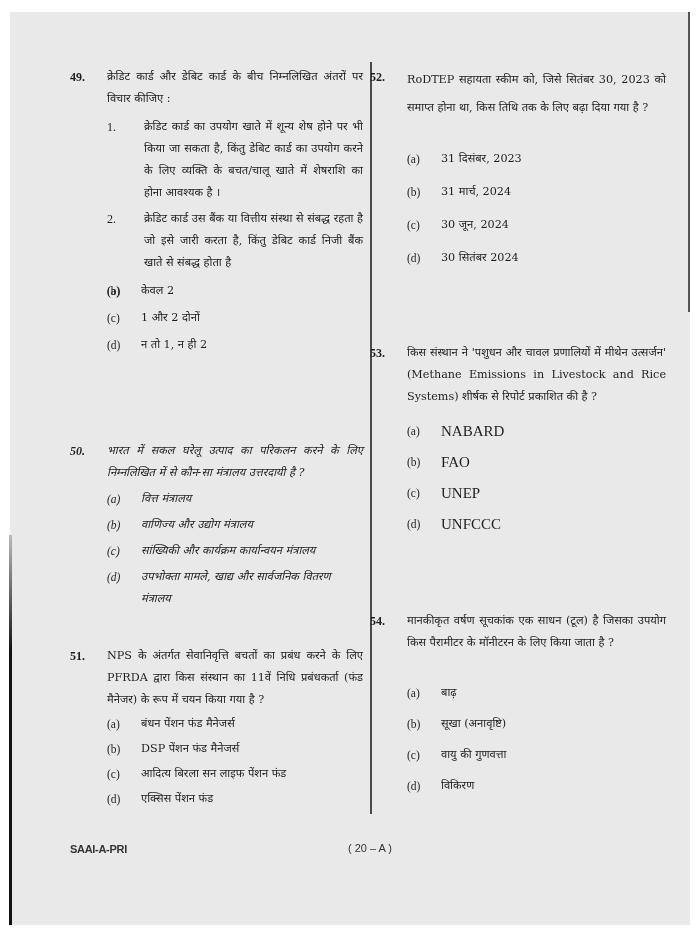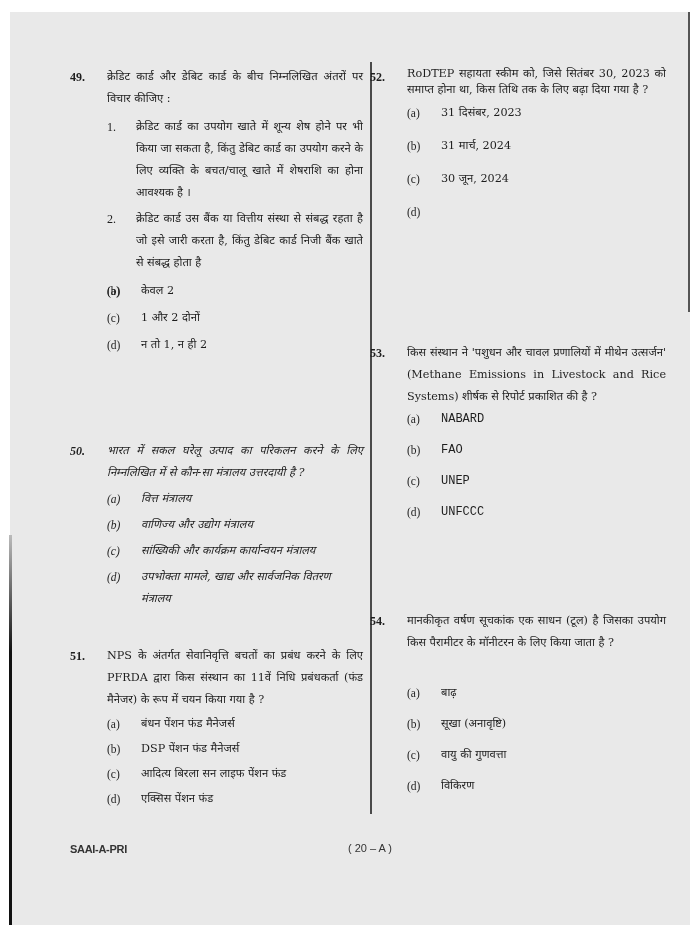--- a/index.html
+++ b/index.html
@@ -8,25 +8,25 @@
   .page { position:absolute; left:10px; top:12px; width:680px; height:913px; background:#e9e9e9; }
   .edge-right { position:absolute; left:688px; top:12px; width:2px; height:300px; background:#555; }
   .edge-left { position:absolute; left:9px; top:535px; width:3px; height:390px;
                background:linear-gradient(#bbb, #111 30%, #111); }
   .divider { position:absolute; left:370px; top:62px; width:2px; height:752px; background:#4a4a4a; }
   .q { position:absolute; font-size:11.2px; line-height:22px; }
   .qnum { position:absolute; left:0; top:0; font-weight:bold; font-family:"Liberation Serif", serif; font-size:12px; }
   .qtext { margin-left:37px; text-align:justify; }
   .stmt { position:relative; margin-left:37px; }
   .stmt .snum { position:absolute; left:0; top:0; font-family:"Liberation Serif", serif; font-size:12px; }
-  .stmt .stext { margin-left:29px; text-align:justify; }
+  .stmt .stext { margin-left:37px; text-align:justify; }
   .opt { position:relative; margin-left:37px; }
   .opt .olabel { position:absolute; left:0; top:0; font-family:"Liberation Serif", serif; font-size:11.5px; }
   .opt .otext { margin-left:34px; }
-  .lat { font-family:Liberation Mono, monospace; font-size:12px; }
+  .lat { font-family:Liberation Serif, serif; font-size:15px; }
   .footer-left { position:absolute; left:70px; top:843px; font-family:"Liberation Sans", sans-serif; font-size:11px; font-weight:bold; color:#333; letter-spacing:-0.3px; }
   .footer-center { position:absolute; left:348px; top:842px; font-family:"Liberation Sans", sans-serif; font-size:11px; color:#333; }
 </style>
 </head>
 <body>
 
 <div class="page"></div>
 <div class="edge-right"></div>
 <div class="edge-left"></div>
 <div class="divider"></div>
@@ -96,41 +96,42 @@
     <div class="otext">आदित्य बिरला सन लाइफ पेंशन फंड</div>
   </div>
   <div class="opt">
     <span class="olabel">(d)</span>
     <div class="otext">एक्सिस पेंशन फंड</div>
   </div>
 </div>
 
 <div class="q" style="left:370px; top:66px; width:296px;">
   <span class="qnum">52.</span>
-  <div class="qtext" style="margin-bottom:4px; line-height:16px;">RoDTEP सहायता स्कीम को, जिसे सितंबर 30, 2023 को समाप्त होना था, किस तिथि तक के लिए बढ़ा दिया गया है ?</div>
+  <div class="qtext" style="margin-bottom:26px; line-height:28px;">RoDTEP सहायता स्कीम को, जिसे सितंबर 30, 2023 को समाप्त होना था, किस तिथि तक के लिए बढ़ा दिया गया है ?</div>
   <div class="opt" style="margin-bottom:11px;">
     <span class="olabel">(a)</span>
     <div class="otext">31 दिसंबर, 2023</div>
   </div>
   <div class="opt" style="margin-bottom:11px;">
     <span class="olabel">(b)</span>
     <div class="otext">31 मार्च, 2024</div>
   </div>
   <div class="opt" style="margin-bottom:11px;">
     <span class="olabel">(c)</span>
     <div class="otext">30 जून, 2024</div>
   </div>
   <div class="opt">
     <span class="olabel">(d)</span>
+    <div class="otext">30 सितंबर 2024</div>
   </div>
 </div>
 
 <div class="q" style="left:370px; top:342px; width:296px;">
   <span class="qnum">53.</span>
-  <div class="qtext" style="">किस संस्थान ने 'पशुधन और चावल प्रणालियों में मीथेन उत्सर्जन' (Methane Emissions in Livestock and Rice Systems) शीर्षक से रिपोर्ट प्रकाशित की है ?</div>
+  <div class="qtext" style="margin-bottom:12px;">किस संस्थान ने 'पशुधन और चावल प्रणालियों में मीथेन उत्सर्जन' (Methane Emissions in Livestock and Rice Systems) शीर्षक से रिपोर्ट प्रकाशित की है ?</div>
   <div class="opt" style="margin-bottom:9px;">
     <span class="olabel">(a)</span>
     <div class="otext lat">NABARD</div>
   </div>
   <div class="opt" style="margin-bottom:9px;">
     <span class="olabel">(b)</span>
     <div class="otext lat">FAO</div>
   </div>
   <div class="opt" style="margin-bottom:9px;">
     <span class="olabel">(c)</span>

